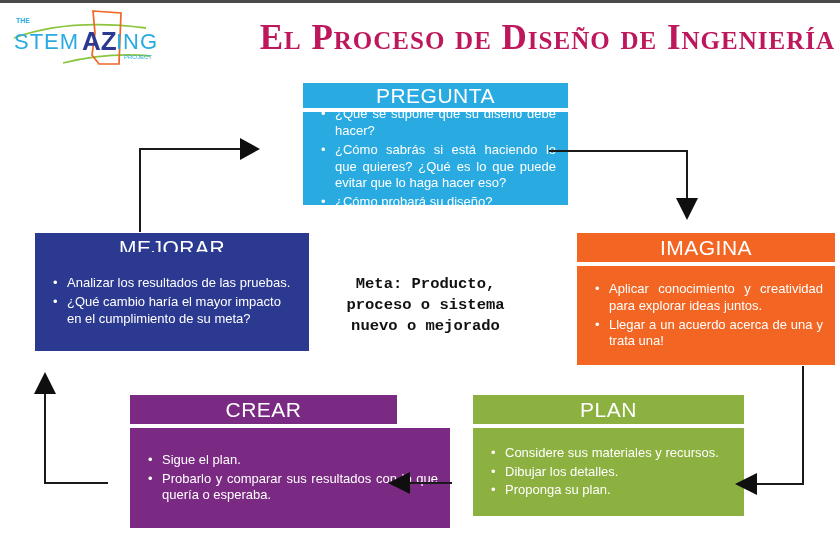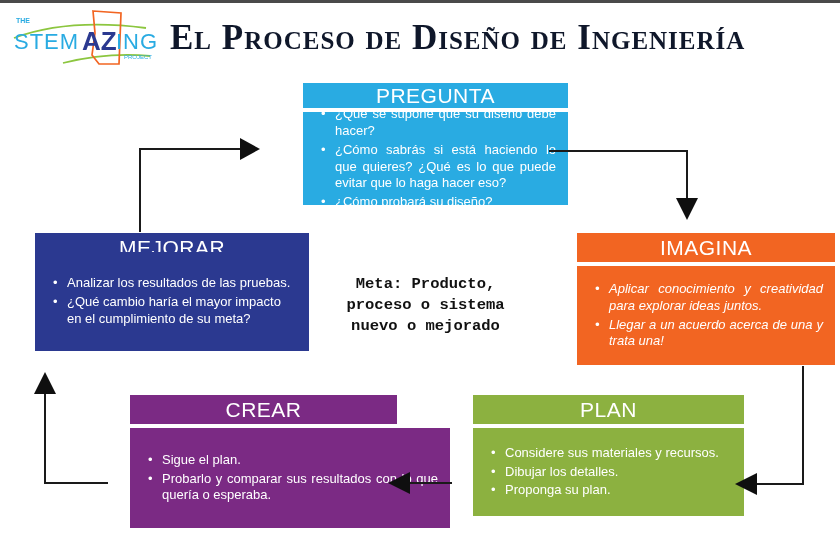--- a/index.html
+++ b/index.html
@@ -10,21 +10,21 @@
   .topline{position:absolute;left:0;top:0;width:840px;height:3px;background:#4a4a4a;}
 
   
   .logo{position:absolute;left:8px;top:6px;width:150px;height:62px;}
 
   
   .title{
     position:absolute;left:170px;top:16px;width:665px;height:46px;
     font-family:"Liberation Serif",serif;
     font-variant:small-caps;font-weight:bold;font-size:35px;letter-spacing:1px;
-    color:#0f172a;text-align:left;line-height:44px;white-space:nowrap;
+    color:#be185d;text-align:right;line-height:44px;white-space:nowrap;
   }
 
   
   .stage{position:absolute;margin-left:20px;}
   .stage-header{
     width:100%;color:#ffffff;text-align:center;
     font-size:21px;letter-spacing:.5px;font-weight:400;
     display:flex;align-items:center;justify-content:center;
   }
   .stage-body{
@@ -43,21 +43,21 @@
   .justify li{text-align:justify;}
 
   
   .st-pregunta-h{left:283px;top:83px;width:265px;height:25px;}
   .st-pregunta-b{left:283px;top:112px;width:265px;height:93px;}
   
   .st-mejorar-h{left:15px;top:233px;width:274px;height:29px;}
   .st-mejorar-b{left:15px;top:252px;width:274px;height:99px;}
   
   .st-imagina-h{left:557px;top:233px;width:258px;height:29px;}
-  .st-imagina-b{left:557px;top:266px;width:258px;height:99px;font-style:italic;}
+  .st-imagina-b{left:557px;top:266px;width:258px;height:99px;}
   
   .st-crear-h{left:110px;top:395px;width:267px;height:29px;}
   .st-crear-b{left:110px;top:428px;width:320px;height:100px;}
   
   .st-plan-h{left:453px;top:395px;width:271px;height:29px;}
   .st-plan-b{left:453px;top:428px;width:271px;height:88px;}
 
   
   .meta{
     position:absolute;left:333px;top:274px;width:185px;

